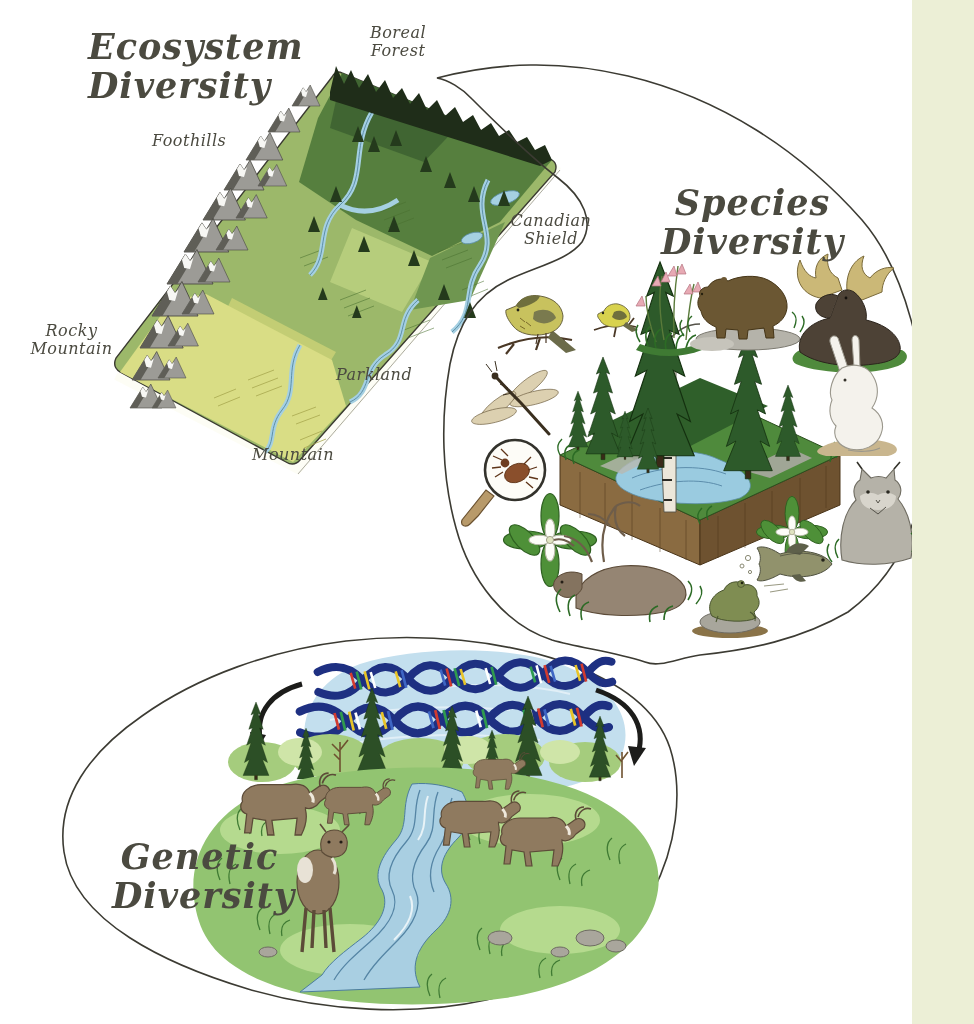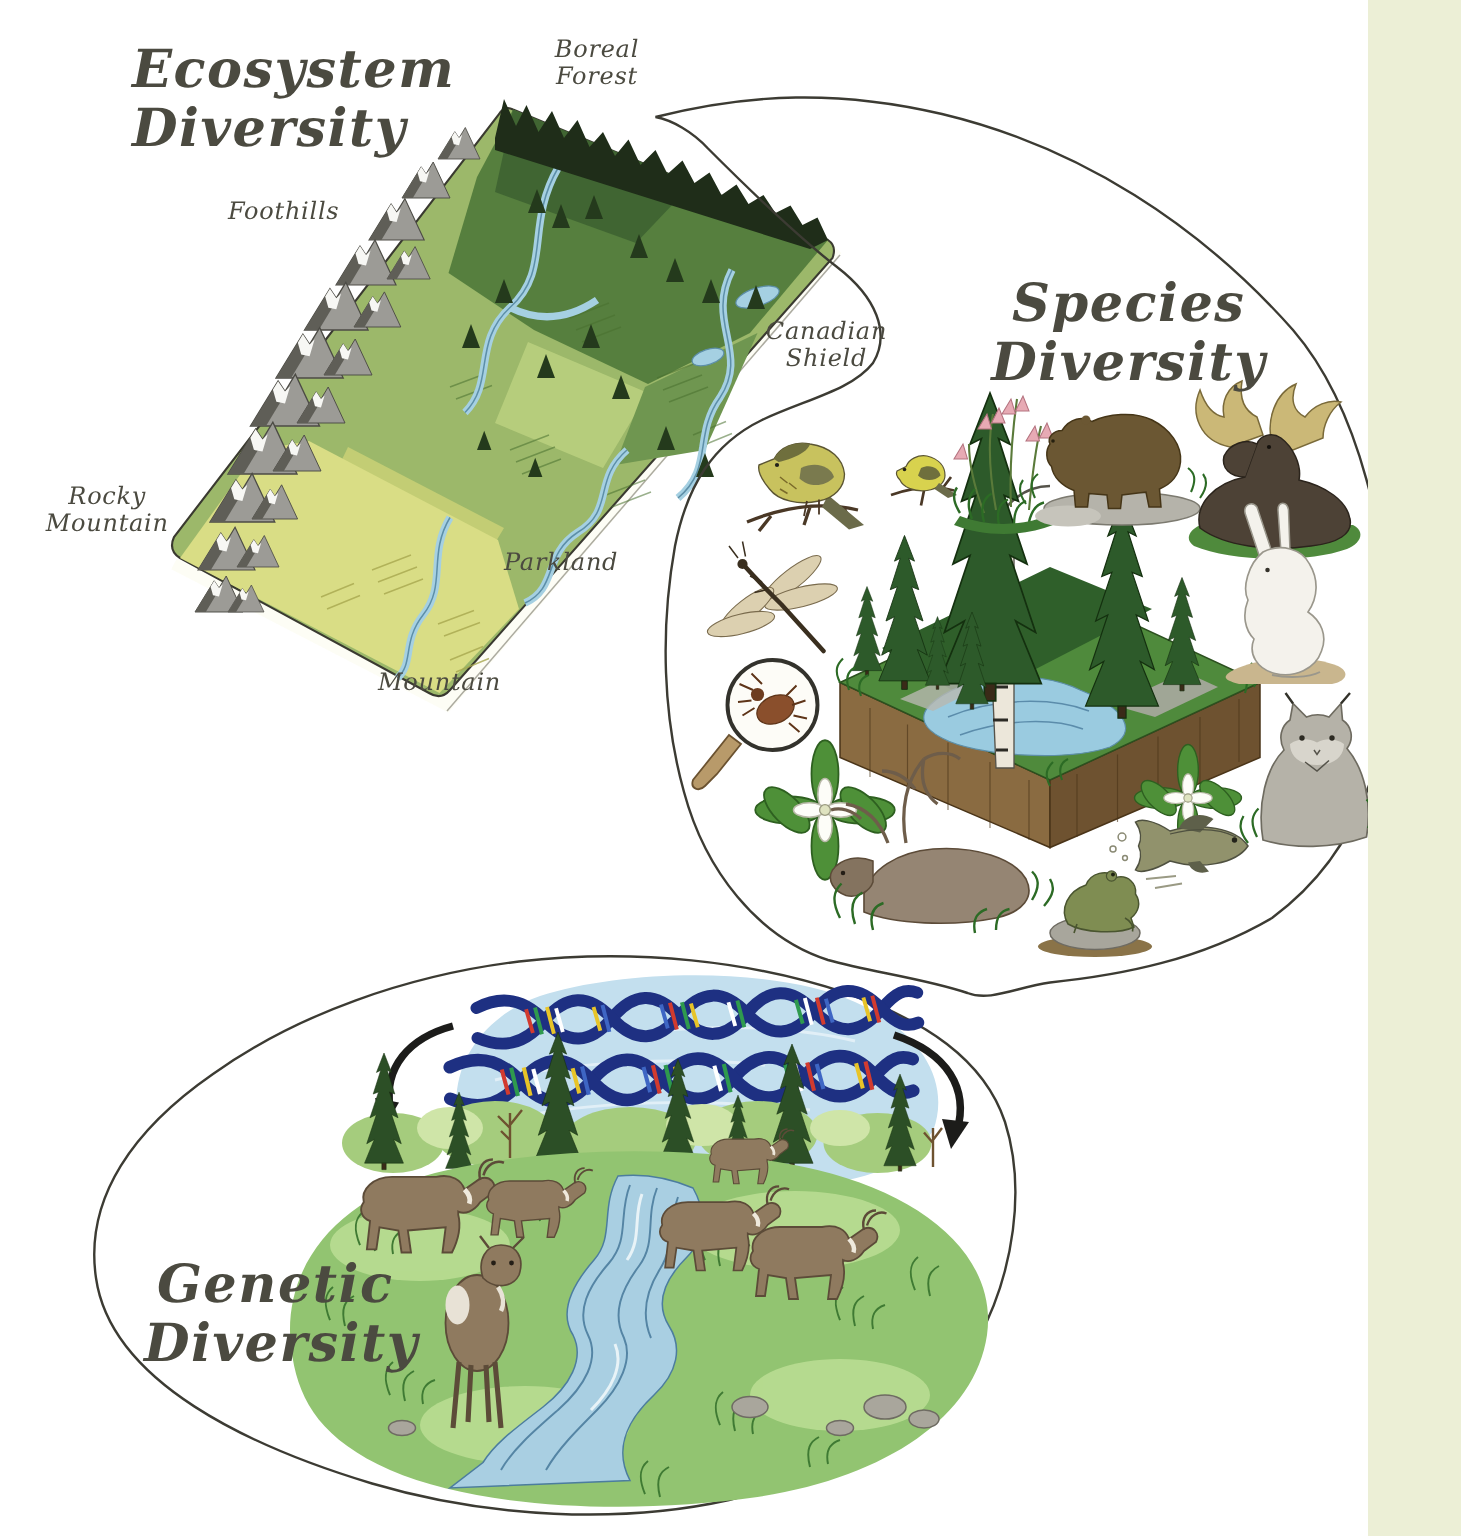--- a/index.html
+++ b/index.html
@@ -476,15 +476,15 @@
 </svg>
 
 <div class="label title" style="left:88px;top:28px;width:220px;">Ecosystem Diversity</div>
 <div class="label region c" style="left:348px;top:24px;width:100px;">Boreal Forest</div>
 <div class="label region" style="left:128px;top:132px;margin-left:24px;">Foothills</div>
 <div class="label region" style="left:496px;top:212px;width:110px;text-align:center;">Canadian Shield</div>
 <div class="label region c" style="left:14px;top:290px;width:115px;margin-top:32px;">Rocky Mountain</div>
 <div class="label region" style="left:336px;top:366px;">Parkland</div>
 <div class="label region" style="left:252px;top:446px;">Mountain</div>
 <div class="label title" style="left:660px;top:184px;width:185px;text-align:center;">Species Diversity</div>
-<div class="label title c" style="left:96px;top:838px;width:175px;">Genetic Diversity</div>
+<div class="label title c" style="left:112px;top:838px;width:175px;">Genetic Diversity</div>
 
 </div>
 
 </body></html>

